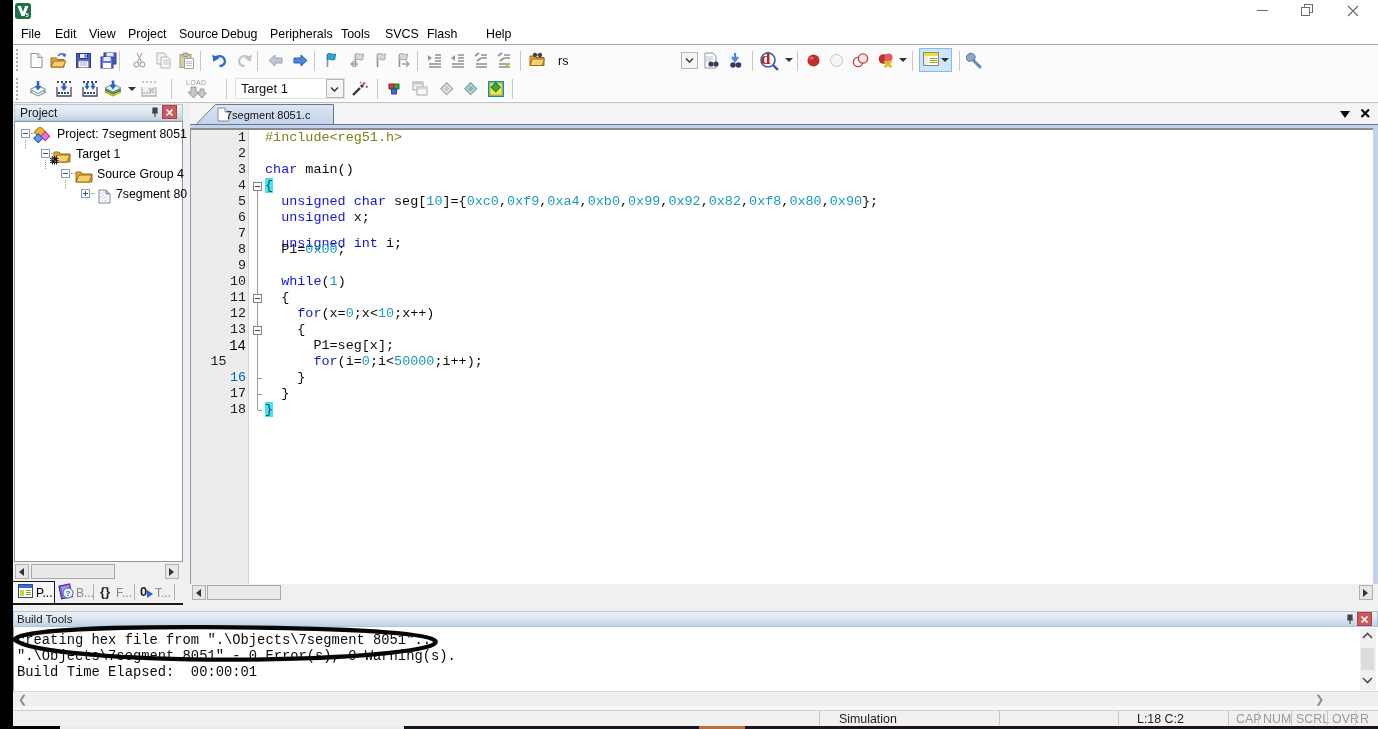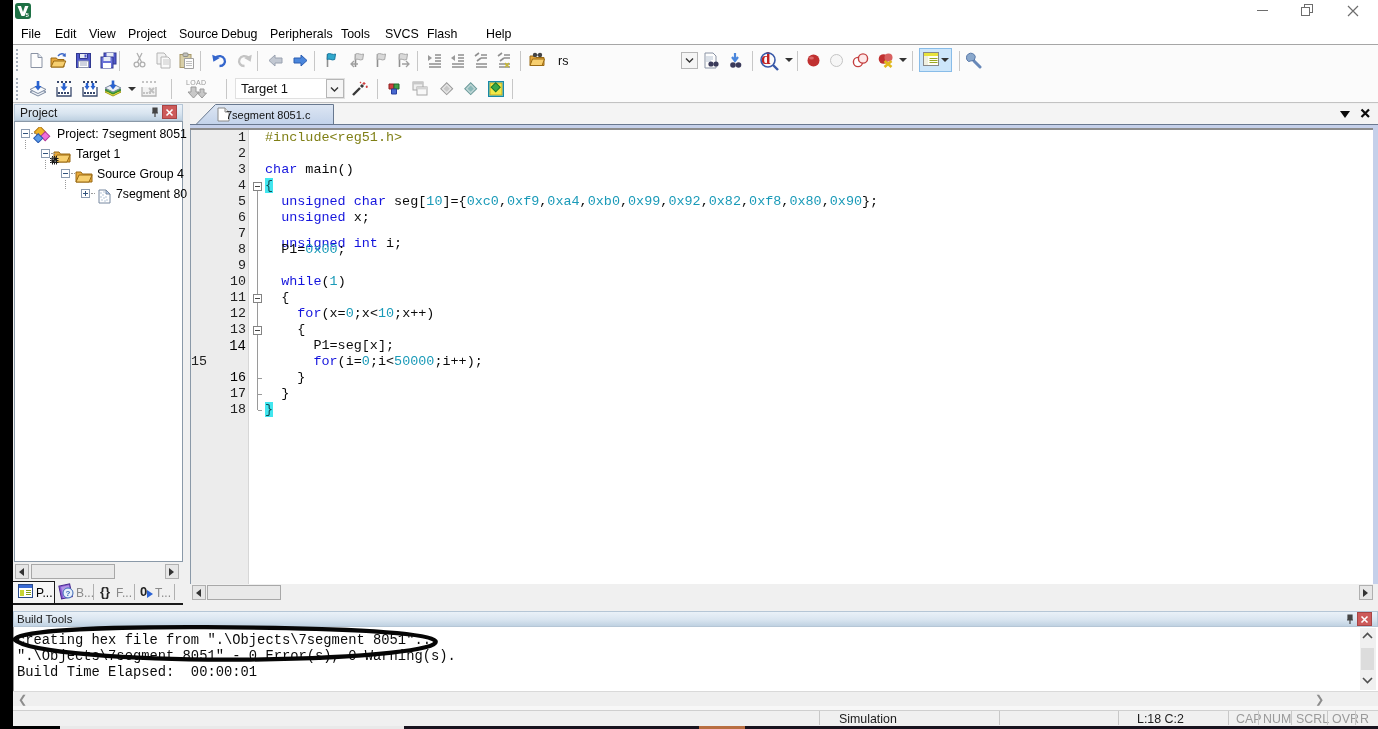--- a/index.html
+++ b/index.html
@@ -459,22 +459,22 @@
       <div class="ab mono" style="left:191px;top:194px;width:55px;text-align:right;font-size:13.3px;color:#222">5</div>
       <div class="ab mono" style="left:191px;top:210px;width:55px;text-align:right;font-size:13.3px;color:#222">6</div>
       <div class="ab mono" style="left:191px;top:226px;width:55px;text-align:right;font-size:13.3px;color:#222">7</div>
       <div class="ab mono" style="left:191px;top:242px;width:55px;text-align:right;font-size:13.3px;color:#222">8</div>
       <div class="ab mono" style="left:191px;top:258px;width:55px;text-align:right;font-size:13.3px;color:#222">9</div>
       <div class="ab mono" style="left:191px;top:274px;width:55px;text-align:right;font-size:13.3px;color:#222">10</div>
       <div class="ab mono" style="left:191px;top:290px;width:55px;text-align:right;font-size:13.3px;color:#222">11</div>
       <div class="ab mono" style="left:191px;top:306px;width:55px;text-align:right;font-size:13.3px;color:#222">12</div>
       <div class="ab mono" style="left:191px;top:322px;width:55px;text-align:right;font-size:13.3px;color:#222">13</div>
       <div class="ab mono" style="left:191px;top:338px;width:55px;text-align:right;font-size:14px;color:#000000">14</div>
-      <div class="ab mono" style="left:191px;top:354px;width:55px;text-align:left;font-size:13.3px;color:#222">15</div>
-      <div class="ab mono" style="left:191px;top:370px;width:55px;text-align:right;font-size:13.3px;color:#000000">16</div>
+      <div class="ab mono" style="left:191px;top:354px;width:55px;text-align:center;font-size:13.3px;color:#222">15</div>
+      <div class="ab mono" style="left:191px;top:370px;width:55px;text-align:right;font-size:13.3px;color:#0369a1">16</div>
       <div class="ab mono" style="left:191px;top:386px;width:55px;text-align:right;font-size:13.3px;color:#222">17</div>
       <div class="ab mono" style="left:191px;top:402px;width:55px;text-align:right;font-size:13.3px;color:#222">18</div>
     </div>
 <div id="fold">
       <div class="ab" style="left:257px;top:191px;width:1px;height:219px;background:#9a9a9a"></div>
       <div class="ab" style="left:253px;top:182px;width:9px;height:9px;background:#fff;border:1px solid #848484;box-sizing:border-box"></div>
       <div class="ab" style="left:255px;top:186px;width:5px;height:1px;background:#444"></div>
       <div class="ab" style="left:253px;top:294px;width:9px;height:9px;background:#fff;border:1px solid #848484;box-sizing:border-box"></div>
       <div class="ab" style="left:255px;top:298px;width:5px;height:1px;background:#444"></div>
       <div class="ab" style="left:253px;top:326px;width:9px;height:9px;background:#fff;border:1px solid #848484;box-sizing:border-box"></div>

